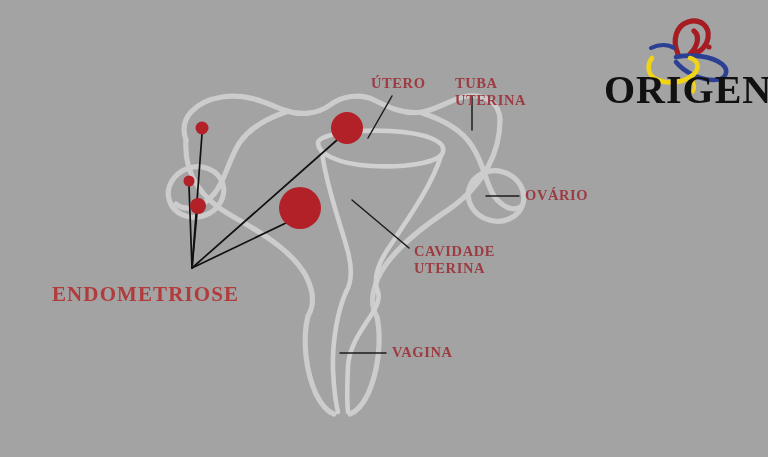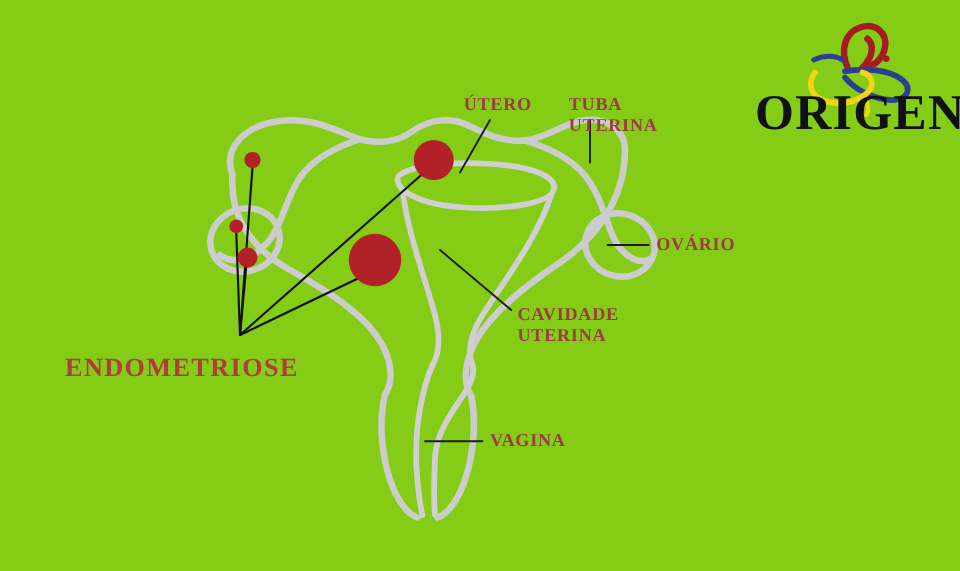--- a/index.html
+++ b/index.html
@@ -7,21 +7,21 @@
     padding: 0;
     background: #ffffff;
   }
   body {
     font-family: "Liberation Serif", serif;
   }
   #canvas {
     position: relative;
     width: 768px;
     height: 457px;
-    background: #84cc16;
+    background: #a3a3a3;
     overflow: hidden;
   }
   #diagram-svg {
     position: absolute;
     top: 0;
     left: 0;
     width: 768px;
     height: 457px;
   }
   .anat-label {

